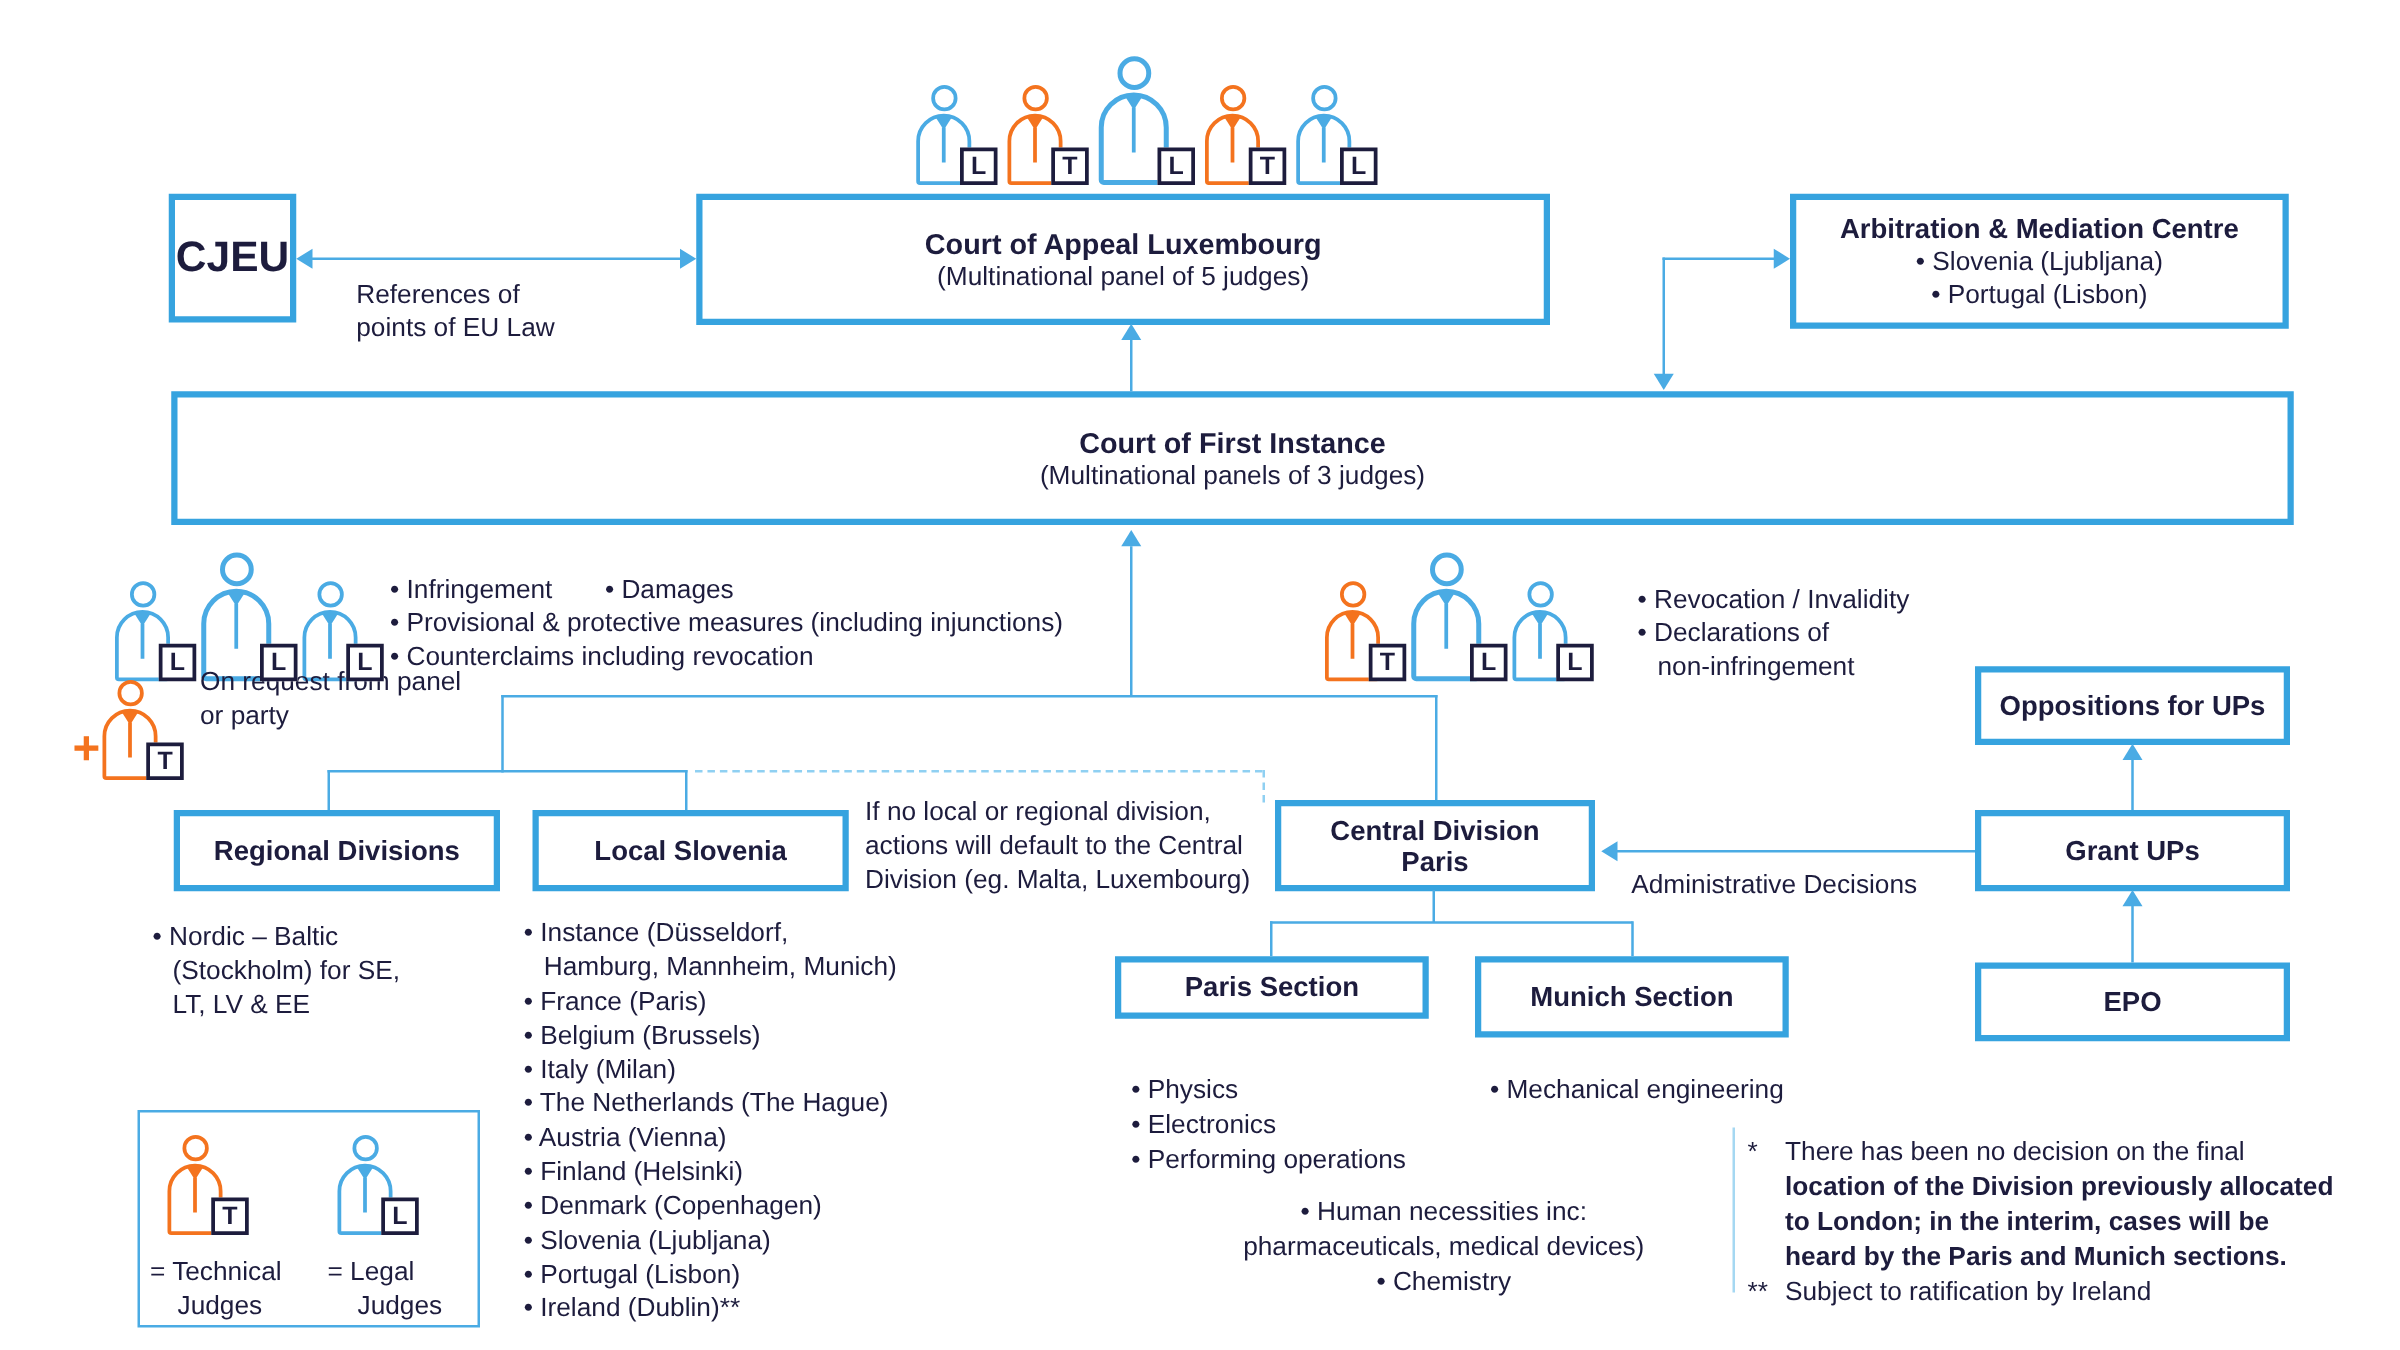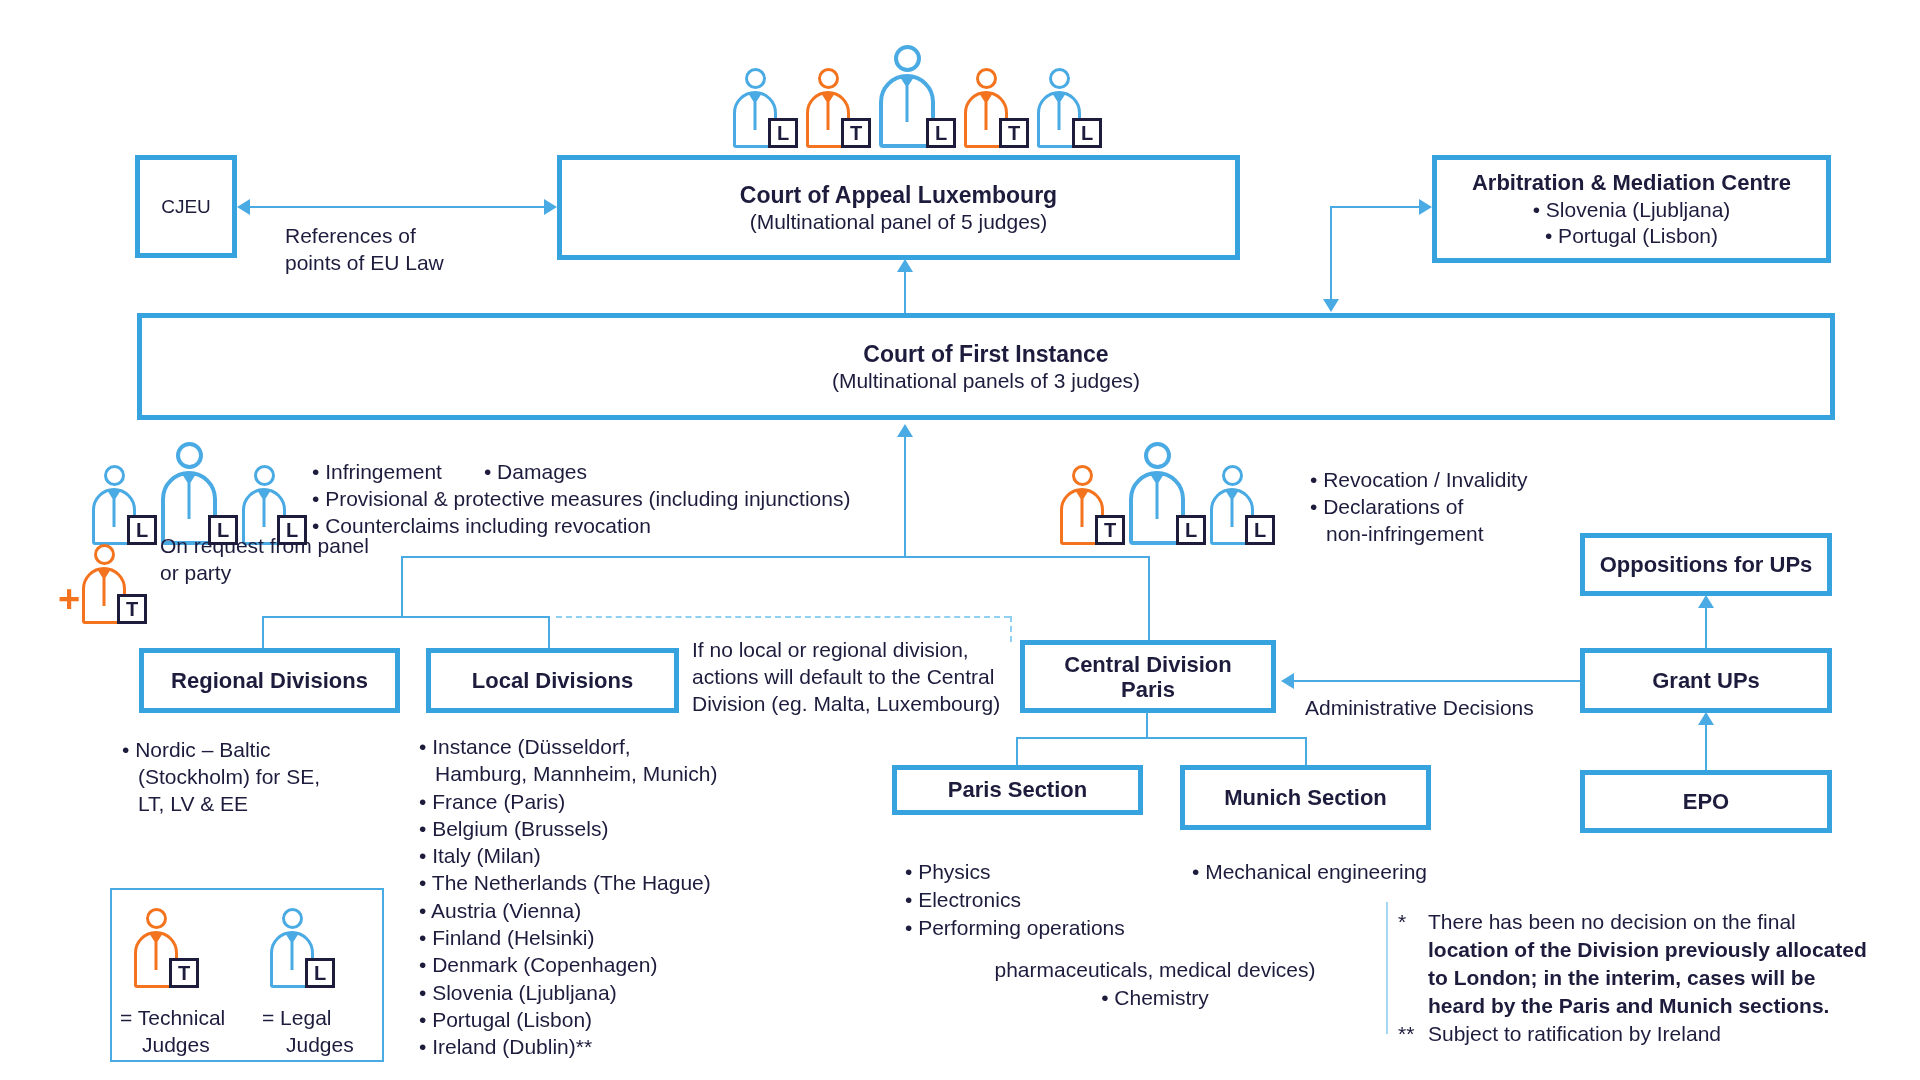--- a/index.html
+++ b/index.html
@@ -4,21 +4,21 @@
 <style>
   html,body{margin:0;padding:0;background:#fff;}
   .canvas{position:relative;width:1920px;height:1080px;background:#ffffff;
           font-family:"Liberation Sans", sans-serif;color:#1d1c3d;overflow:hidden;}
 
   
   .box{position:absolute;box-sizing:border-box;border:5px solid #36a3df;background:#fff;
        display:flex;flex-direction:column;align-items:center;justify-content:center;text-align:center;}
   .b-title{font-weight:bold;font-size:23px;line-height:28px;}
   .b-sub{font-size:21px;line-height:26px;}
-  .cjeu-title{font-weight:normal;font-size:19px;}
+  .cjeu-title{font-weight:bold;font-size:34px;}
 
   
   .hline{position:absolute;height:2px;background:#4aabe4;}
   .vline{position:absolute;width:2px;background:#4aabe4;}
   .dashh{position:absolute;height:0;border-top:2px dashed #8fd0f2;}
   .dashv{position:absolute;width:0;border-left:2px dashed #8fd0f2;}
   .rule{position:absolute;width:2px;background:#a5d8f2;}
   .arr{position:absolute;width:0;height:0;border-style:solid;}
   .arr.up{border-width:0 8px 13px 8px;border-color:transparent transparent #4aabe4 transparent;}
   .arr.down{border-width:13px 8px 0 8px;border-color:#4aabe4 transparent transparent transparent;}
@@ -221,21 +221,21 @@
   <div class="vline" style="left:548px;top:616px;height:32px"></div>
   <div class="vline" style="left:1148px;top:556px;height:86px"></div>
   <div class="dashh" style="left:556px;top:616px;width:454px"></div>
   <div class="dashv" style="left:1010px;top:616px;height:26px"></div>
 
   <div class="box" style="left:139px;top:648px;width:261px;height:65px">
     <div class="b-title" style="font-size:22px">Regional Divisions</div>
   </div>
 
   <div class="box" style="left:426px;top:648px;width:253px;height:65px">
-    <div class="b-title" style="font-size:22px">Local Divisions</div>
+    <div class="b-title" style="font-size:22px">Local Slovenia</div>
   </div>
 
   <div class="txt" style="left:692px;top:636px">If no local or regional division,</div>
   <div class="txt" style="left:692px;top:663px">actions will default to the Central</div>
   <div class="txt" style="left:692px;top:690px">Division (eg. Malta, Luxembourg)</div>
 
   <div class="box" style="left:1020px;top:640px;width:256px;height:73px">
     <div class="b-title" style="font-size:22px;line-height:25px">Central Division</div>
     <div class="b-title" style="font-size:22px;line-height:25px">Paris</div>
   </div>
@@ -274,20 +274,21 @@
     <div class="b-title" style="font-size:22px">Munich Section</div>
   </div>
 
   <div class="txt" style="left:905px;top:858px">• Physics</div>
   <div class="txt" style="left:905px;top:886px">• Electronics</div>
   <div class="txt" style="left:905px;top:914px">• Performing operations</div>
 
   <div class="txt" style="left:1192px;top:858px">• Mechanical engineering</div>
 
   <div class="txt" style="left:980px;top:956px;width:350px;text-align:center;white-space:normal;line-height:28px">
+    <div>• Human necessities inc:</div>
     <div>pharmaceuticals, medical devices)</div>
     <div>• Chemistry</div>
   </div>
 
   <div class="txt" style="left:122px;top:736px">• Nordic – Baltic</div>
   <div class="txt ind" style="left:122px;top:763px">(Stockholm) for SE,</div>
   <div class="txt ind" style="left:122px;top:790px">LT, LV &amp; EE</div>
 
   <div class="txt" style="left:419px;top:733px;line-height:27.3px;white-space:normal;width:350px">
     <div>• Instance (Düsseldorf,</div>

